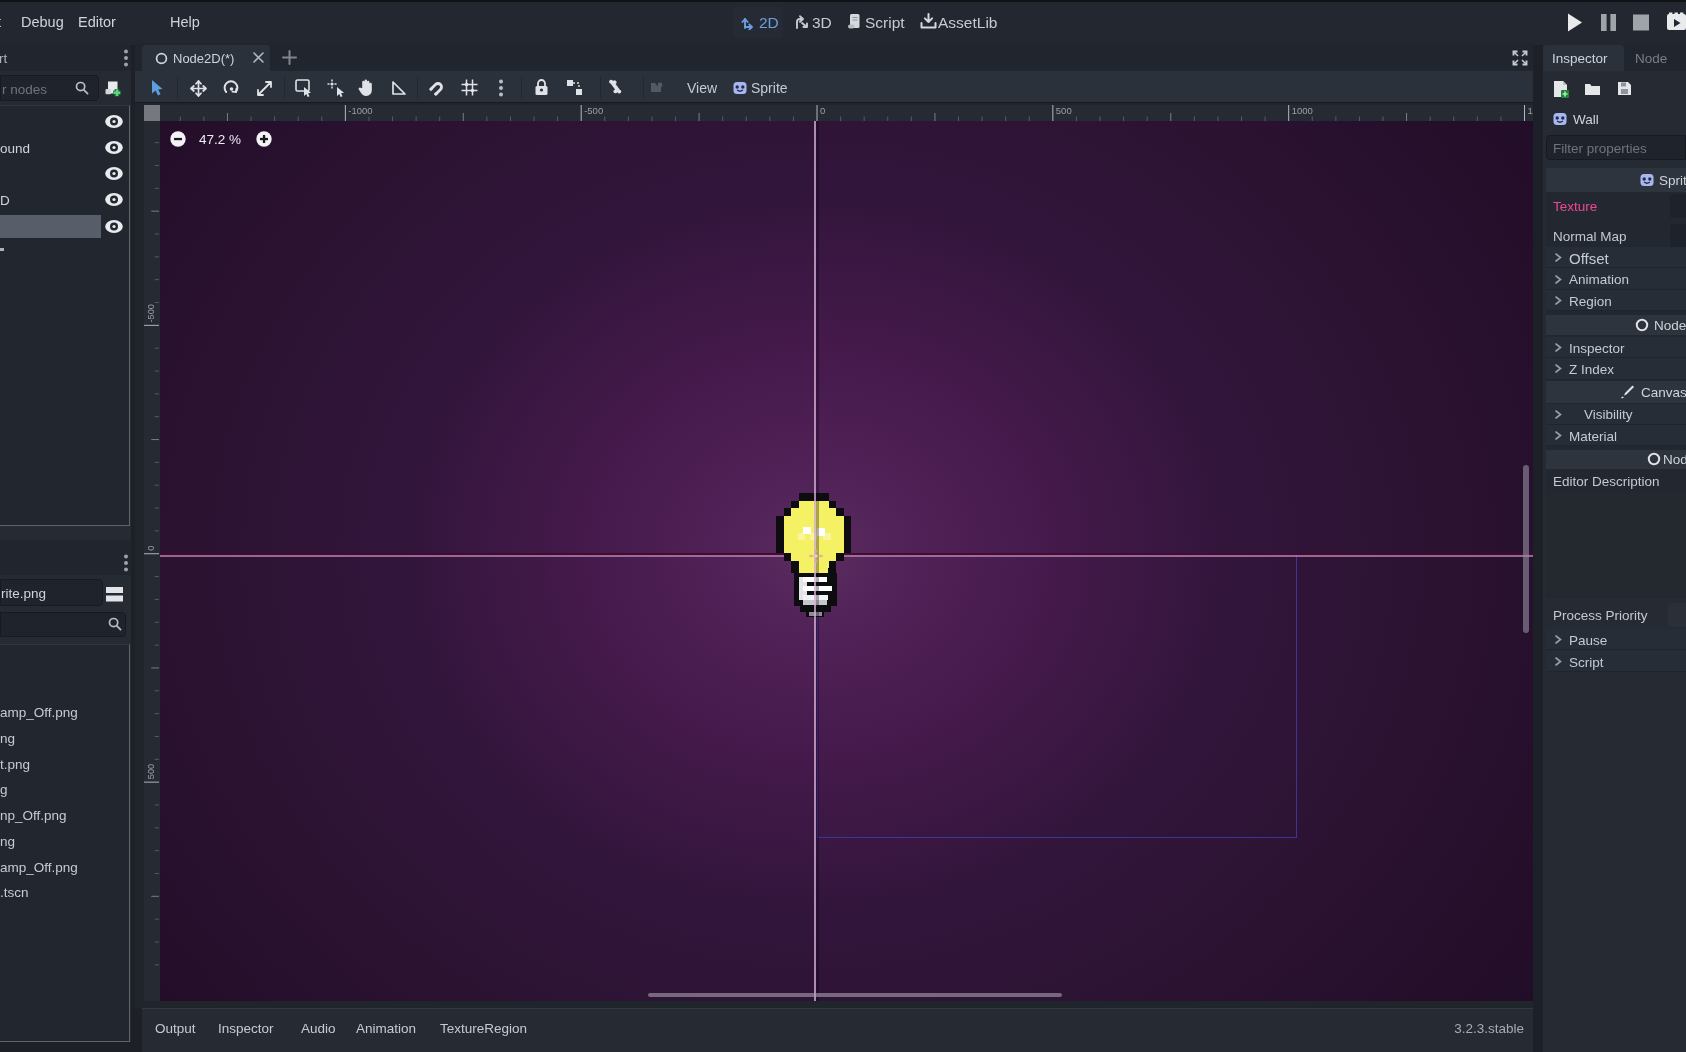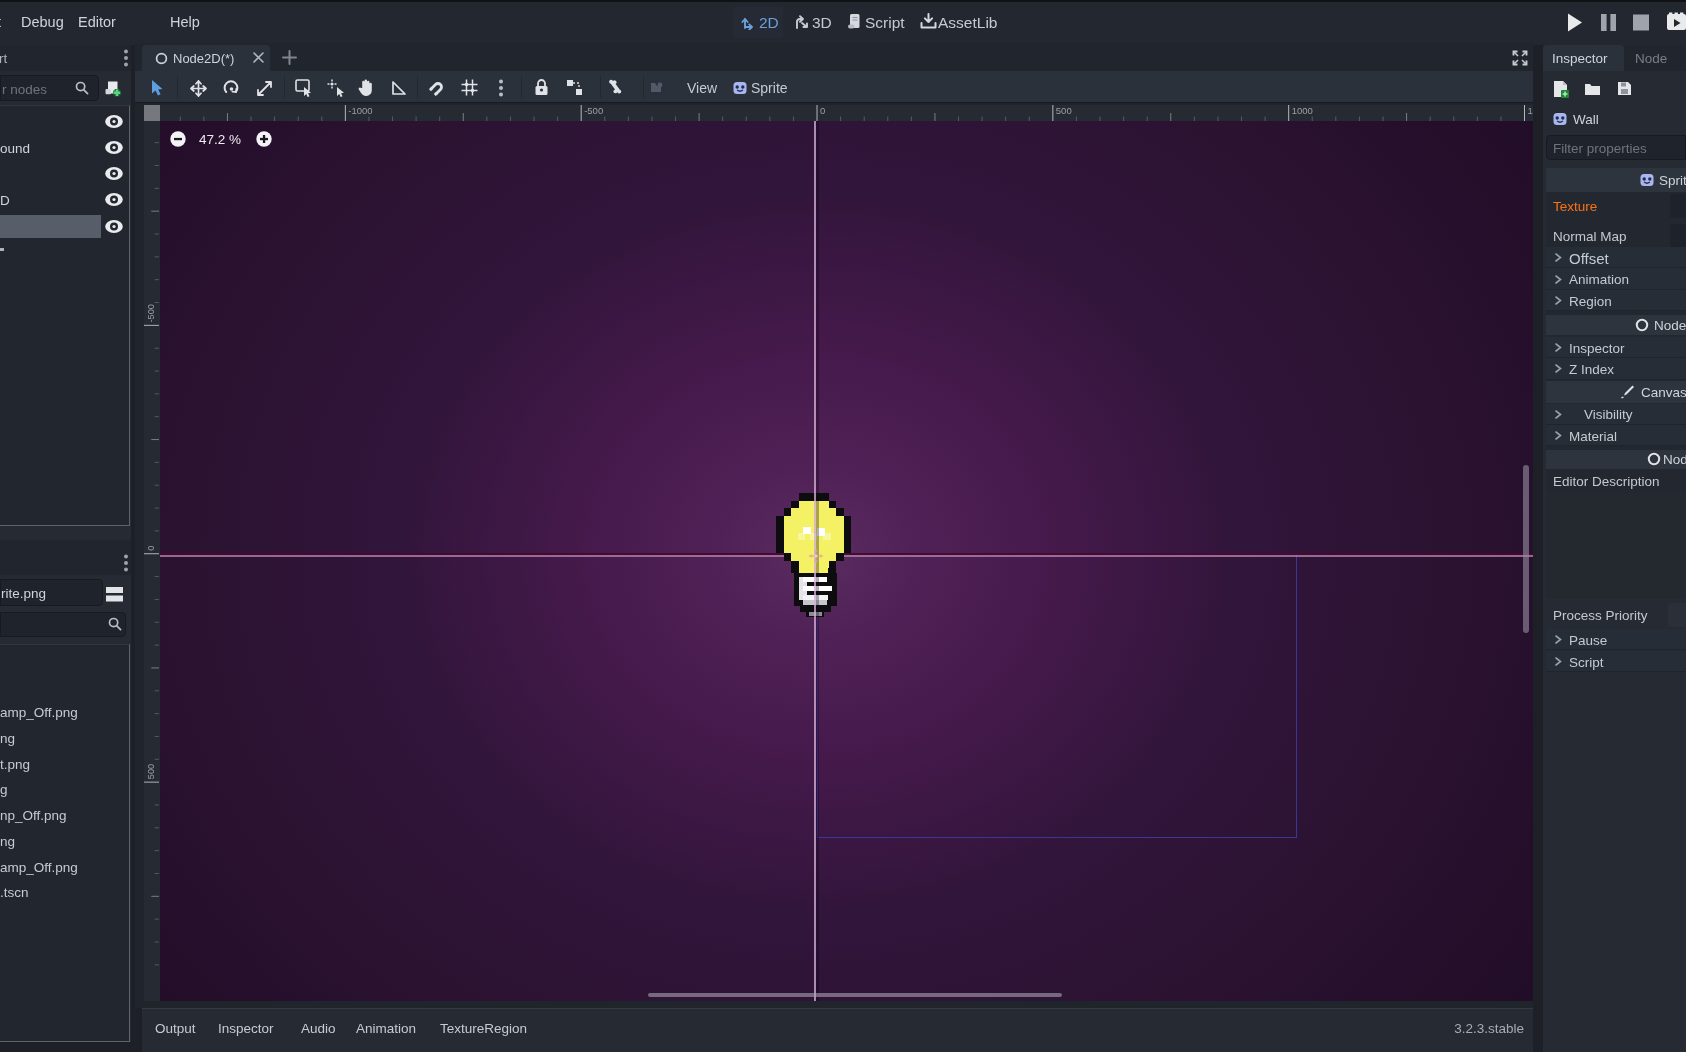--- a/index.html
+++ b/index.html
@@ -429,21 +429,21 @@
 <div style="position:absolute;left:1553px;top:148px;font-size:13.5px;color:#6e747d;white-space:nowrap;line-height:0;"><span style="line-height:normal;display:inline-block;transform:translateY(-50%)">Filter properties</span></div>
 <div style="position:absolute;left:1546px;top:168px;width:140px;height:430px;background:#23272f"></div>
 <div style="position:absolute;left:1546px;top:168px;width:140px;height:24px;background:#2e343d"></div>
 <svg style="position:absolute;left:1640px;top:173px;" width="14" height="15" viewBox="0 0 14 15">
     <rect x="0.5" y="1" width="13" height="12" rx="3.5" fill="#a9b7f0"></rect>
     <circle cx="4.2" cy="6" r="1.7" fill="#232c4e"></circle>
     <circle cx="9.8" cy="6" r="1.7" fill="#232c4e"></circle>
     <path d="M4.5 9.3 Q7 11.2 9.5 9.3" stroke="#232c4e" stroke-width="1.4" fill="none" stroke-linecap="round"></path>
   </svg>
 <div style="position:absolute;left:1659px;top:180.0px;font-size:13.5px;color:#cfd3da;white-space:nowrap;line-height:0;"><span style="line-height:normal;display:inline-block;transform:translateY(-50%)">Sprite</span></div>
-<div style="position:absolute;left:1553px;top:206px;font-size:13.5px;color:#f97316;white-space:nowrap;line-height:0;"><span style="line-height:normal;display:inline-block;transform:translateY(-50%)">Texture</span></div>
+<div style="position:absolute;left:1553px;top:206px;font-size:13.5px;color:#ec4899;white-space:nowrap;line-height:0;"><span style="line-height:normal;display:inline-block;transform:translateY(-50%)">Texture</span></div>
 <div style="position:absolute;left:1670px;top:194px;width:16px;height:24px;background:#1e222a;border-radius:3px 0 0 3px"></div>
 <div style="position:absolute;left:1553px;top:236px;font-size:13.5px;color:#c3c9d1;white-space:nowrap;line-height:0;"><span style="line-height:normal;display:inline-block;transform:translateY(-50%)">Normal Map</span></div>
 <div style="position:absolute;left:1670px;top:224px;width:16px;height:24px;background:#1e222a;border-radius:3px 0 0 3px"></div>
 <div style="position:absolute;left:1546px;top:247px;width:140px;height:21.4px;background:#272d36;border-bottom:1px solid #20242c"></div>
 <svg style="position:absolute;left:1554px;top:253.2px;" width="8" height="9" viewBox="0 0 8 9">
     <path d="M2 1 L6.5 4.5 L2 8" stroke="#9aa0a8" stroke-width="1.6" fill="none" stroke-linecap="round"></path>
   </svg>
 <div style="position:absolute;left:1569px;top:257.7px;font-size:15px;color:#c6cad2;white-space:nowrap;line-height:0;"><span style="line-height:normal;display:inline-block;transform:translateY(-50%)">Offset</span></div>
 <div style="position:absolute;left:1546px;top:268.4px;width:140px;height:21.4px;background:#272d36;border-bottom:1px solid #20242c"></div>
 <svg style="position:absolute;left:1554px;top:274.59999999999997px;" width="8" height="9" viewBox="0 0 8 9">

